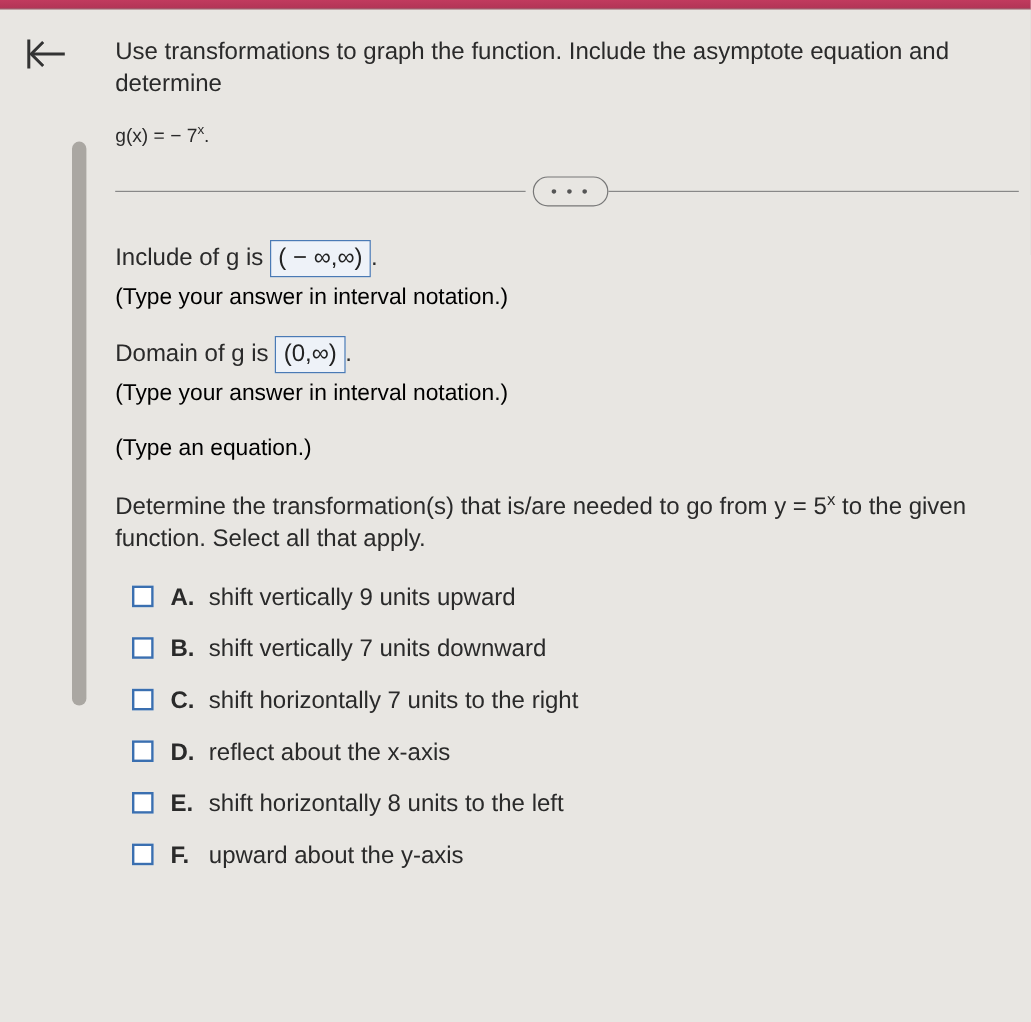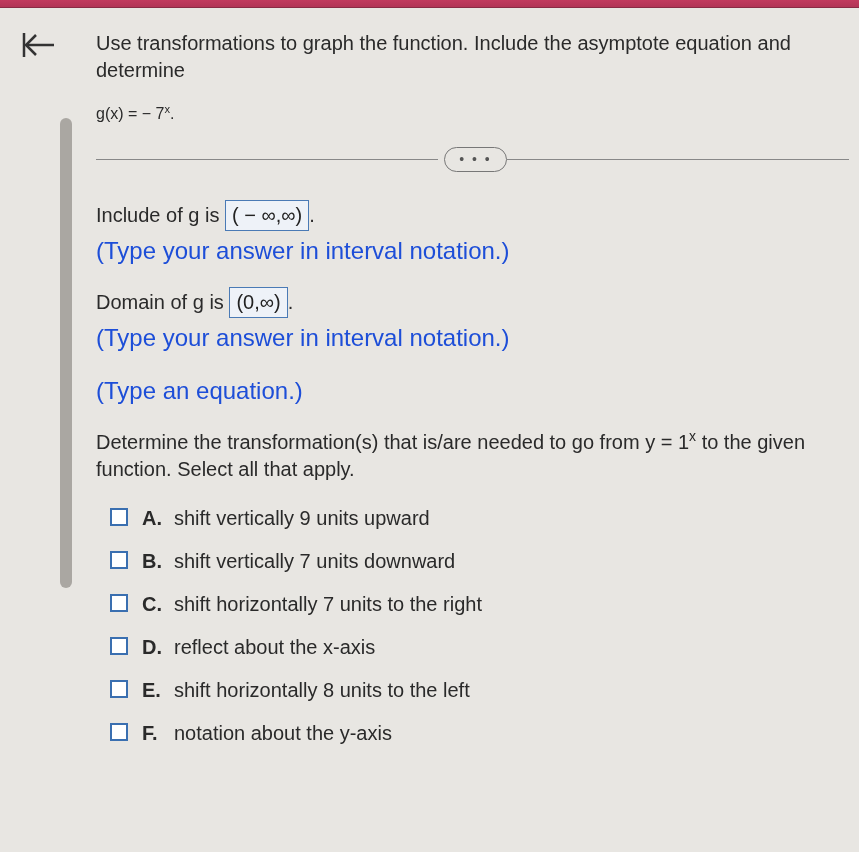--- a/index.html
+++ b/index.html
@@ -79,22 +79,22 @@
   .answer-block { margin-bottom: 20px; }
   .answer-line { margin-bottom: 4px; }
   .boxed {
     display: inline-block;
     border: 1px solid #4a7ab5;
     padding: 1px 6px;
     color: #222;
     background: #eef2f8;
   }
   .hint {
-    font-size: 24px;
-    color: #1d4ed8;
+    font-size: 19px;
+    color: #000000;
   }
   .transform-prompt { margin: 8px 0 22px 0; }
   .options { padding-left: 14px; }
   .option-row {
     display: flex;
     align-items: flex-start;
     margin-bottom: 16px;
   }
   .checkbox {
     width: 18px;
@@ -161,21 +161,21 @@
         <span>Domain of g is </span><span class="boxed">(0,∞)</span><span>.</span>
       </div>
       <div class="hint">(Type your answer in interval notation.)</div>
     </div>
 
     <div class="answer-block">
       <div class="hint">(Type an equation.)</div>
     </div>
 
     <div class="transform-prompt">
-      <span>Determine the transformation(s) that is/are needed to go from y = 1</span><sup>x</sup><span> to the given function. Select all that apply.</span>
+      <span>Determine the transformation(s) that is/are needed to go from y = 5</span><sup>x</sup><span> to the given function. Select all that apply.</span>
     </div>
 
     <div class="options">
       <div class="option-row">
         <div class="checkbox"></div>
         <span class="opt-letter">A.</span>
         <span class="opt-text">shift vertically 9 units upward</span>
       </div>
       <div class="option-row">
         <div class="checkbox"></div>
@@ -193,18 +193,18 @@
         <span class="opt-text">reflect about the x-axis</span>
       </div>
       <div class="option-row">
         <div class="checkbox"></div>
         <span class="opt-letter">E.</span>
         <span class="opt-text">shift horizontally 8 units to the left</span>
       </div>
       <div class="option-row">
         <div class="checkbox"></div>
         <span class="opt-letter">F.</span>
-        <span class="opt-text">notation about the y-axis</span>
+        <span class="opt-text">upward about the y-axis</span>
       </div>
     </div>
 
   </div>
 </div>
 
 </body></html>

